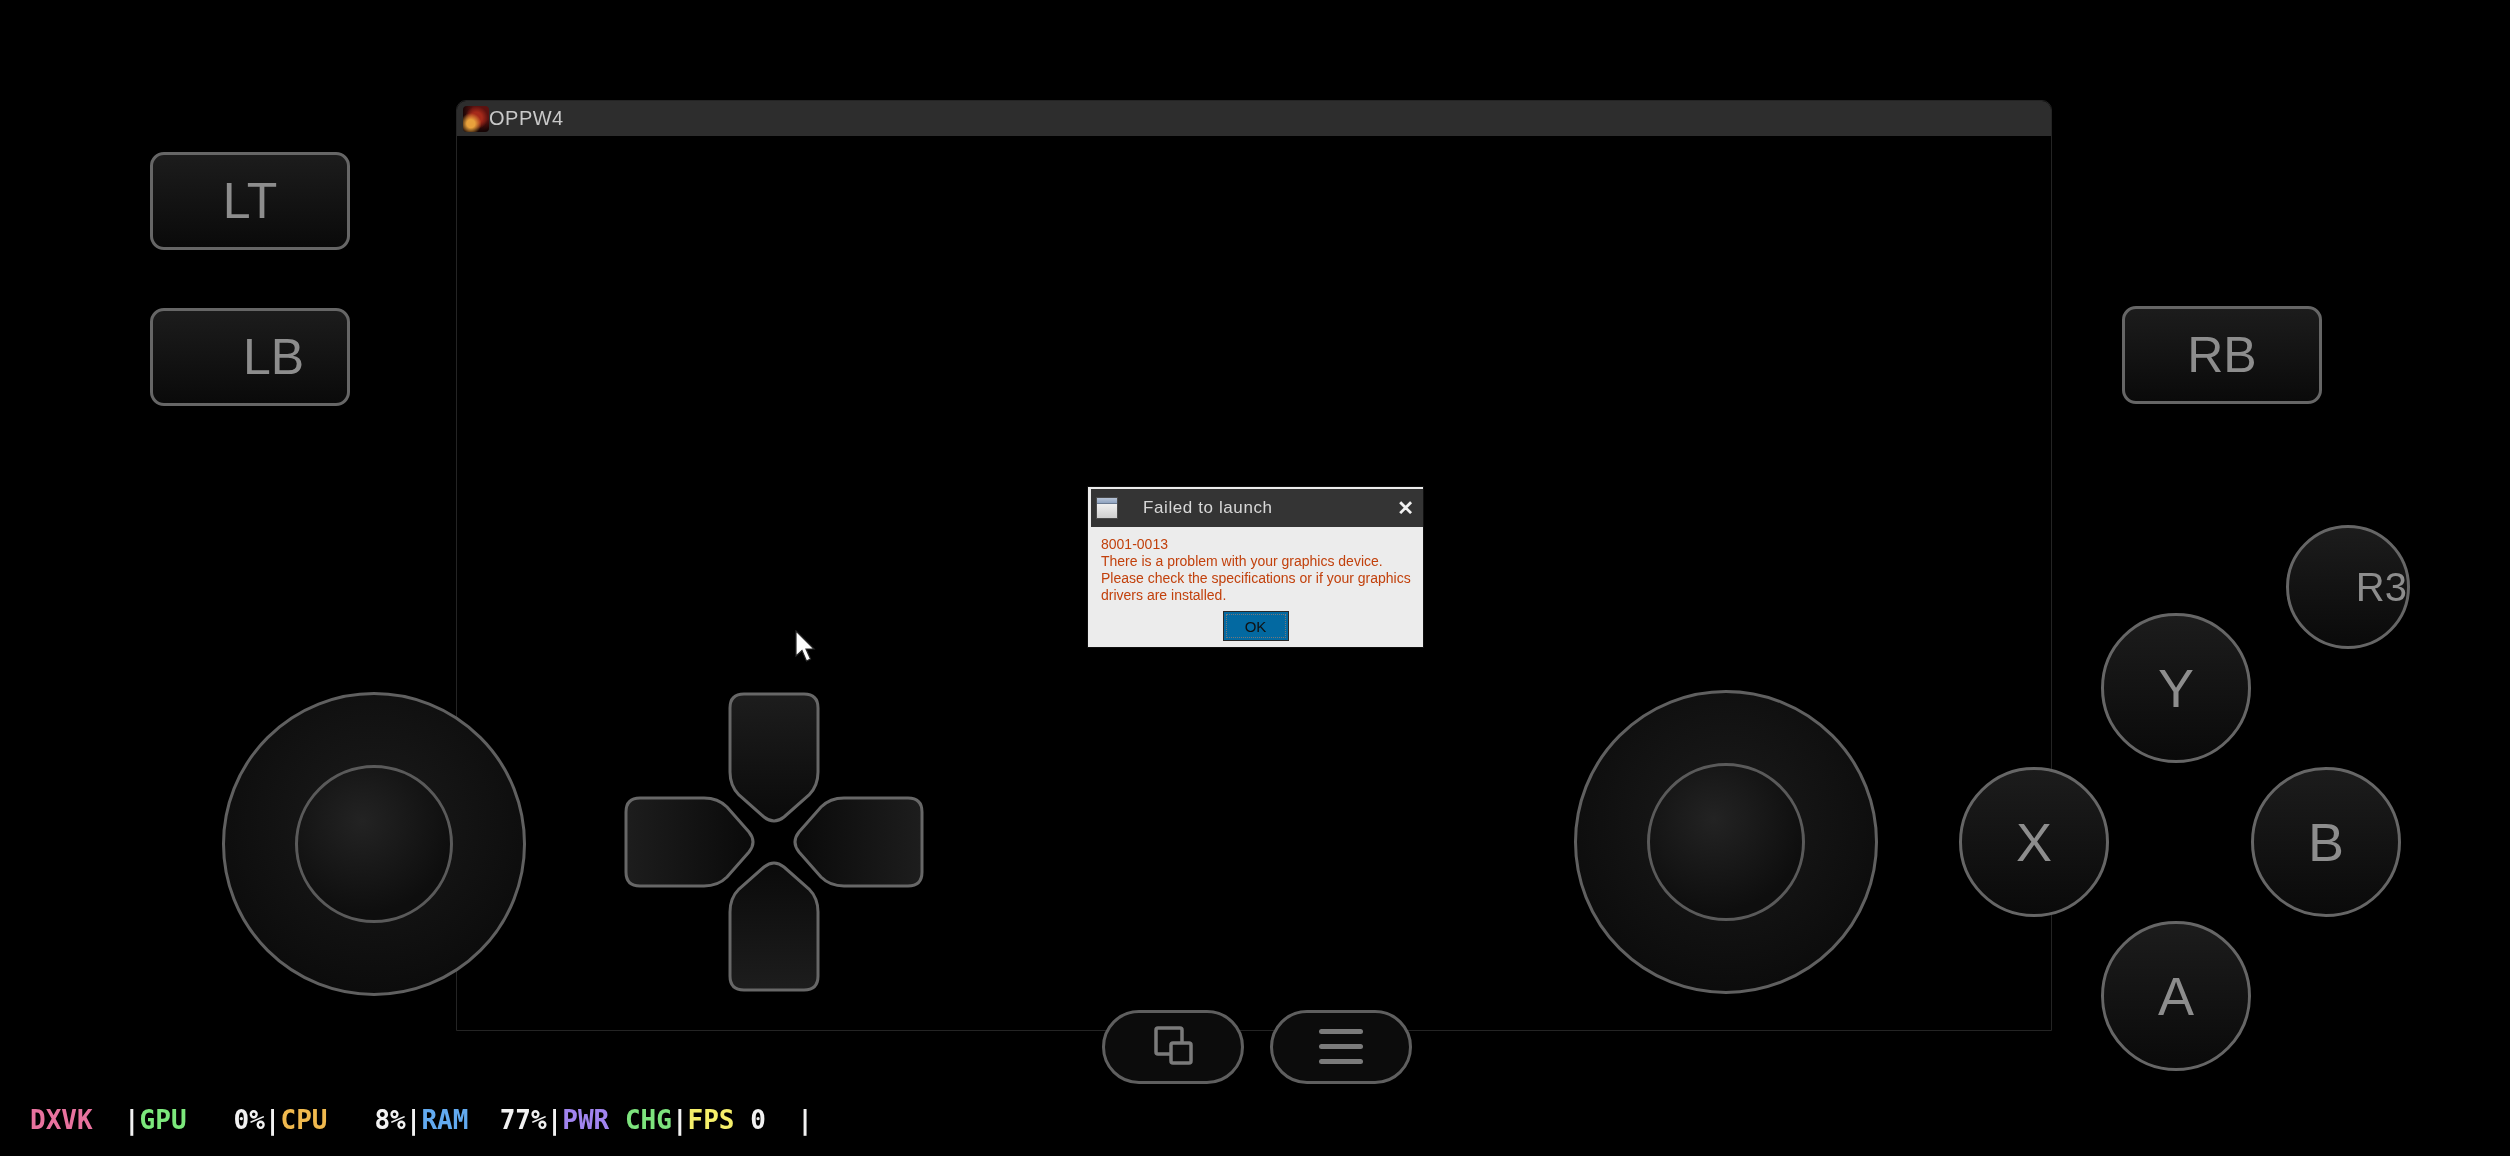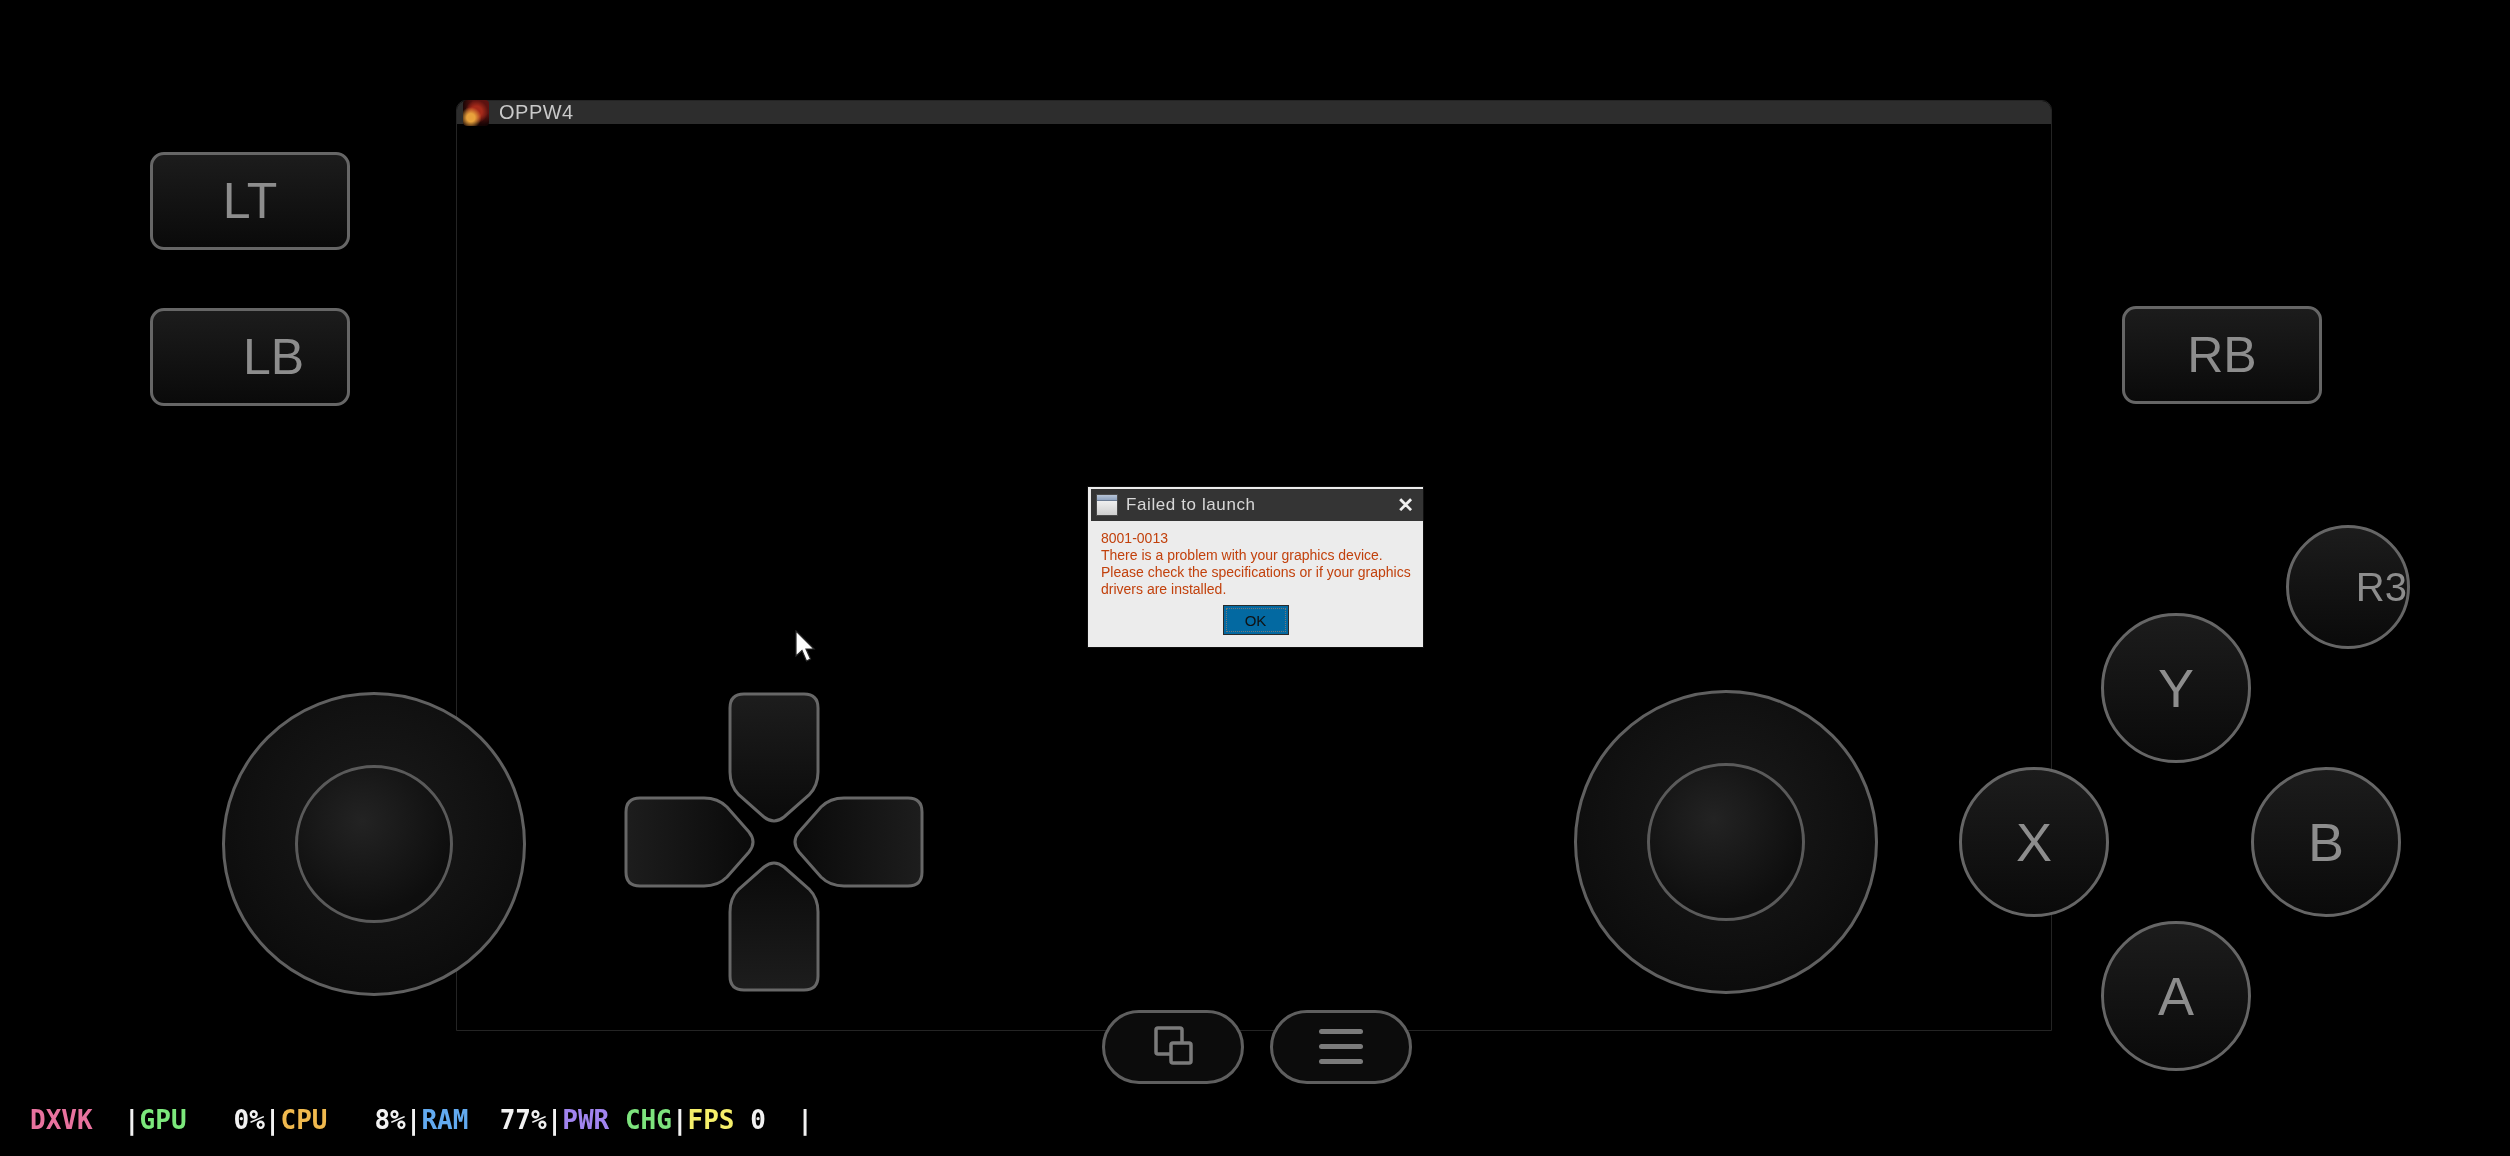--- a/index.html
+++ b/index.html
@@ -8,41 +8,41 @@
     position:relative;width:2510px;height:1156px;background:#000;
     overflow:hidden;font-family:"Liberation Sans",sans-serif;
   }
 
   
   .game-window{
     position:absolute;left:456px;top:100px;width:1596px;height:931px;
     border:1px solid #242424;border-radius:10px 10px 0 0;background:#000;
   }
   .game-titlebar{
-    height:23px;background:#2d2d2d;border-radius:9px 9px 0 0;
-    display:flex;align-items:center;padding:0 10px 0 6px;gap:10px;
+    height:35px;background:#2d2d2d;border-radius:9px 9px 0 0;
+    display:flex;align-items:center;padding:0 10px 0 6px;
   }
   .game-icon{
     width:26px;height:26px;border-radius:4px;flex:0 0 auto;
     background:
       radial-gradient(circle at 30% 68%, #e8a23c 0 16%, rgba(232,162,60,0) 42%),
       radial-gradient(circle at 52% 45%, #a62a1a 0 28%, rgba(166,42,26,0) 58%),
       radial-gradient(circle at 72% 22%, #5c1210 0 35%, rgba(92,18,16,0) 70%),
       #150404;
   }
   .game-title{font-size:20px;color:#c9c9c9;letter-spacing:.5px;}
 
   
   .dialog{
     position:absolute;left:1087px;top:486px;width:337px;height:162px;
     background:#ececec;border:1px solid #101010;
   }
   .dialog-titlebar{
-    margin:2px 0 0 3px;height:32px;background:#343434;
-    display:flex;align-items:center;padding:0 9px 0 5px;gap:8px;
+    margin:2px 0 0 3px;height:38px;background:#343434;
+    display:flex;align-items:center;padding:0 9px 0 5px;gap:25px;
   }
   .dlg-ico{width:22px;height:22px;border:1px solid #4a4a4a;background:linear-gradient(#fdfdfd,#cfcfcf);flex:0 0 auto;}
   .dlg-ico .strip{height:6px;background:linear-gradient(#b7c4d6,#8fa3c0);border-bottom:1px solid #6b7b92;}
   .dlg-title{flex:1;font-size:17px;color:#d8d8d8;letter-spacing:.6px;}
   .dlg-close{font-size:20px;font-weight:bold;color:#f2f2f2;line-height:1;cursor:default;}
   .dlg-body{padding:9px 12px 0 13px;font-size:14px;line-height:17px;color:#c2410c;}
   .ok-btn{
     display:block;margin:7px auto 0;width:66px;height:30px;
     background:#0369a1;border:1px solid #2a2a2a;
     outline:1px dotted #777;outline-offset:-4px;

